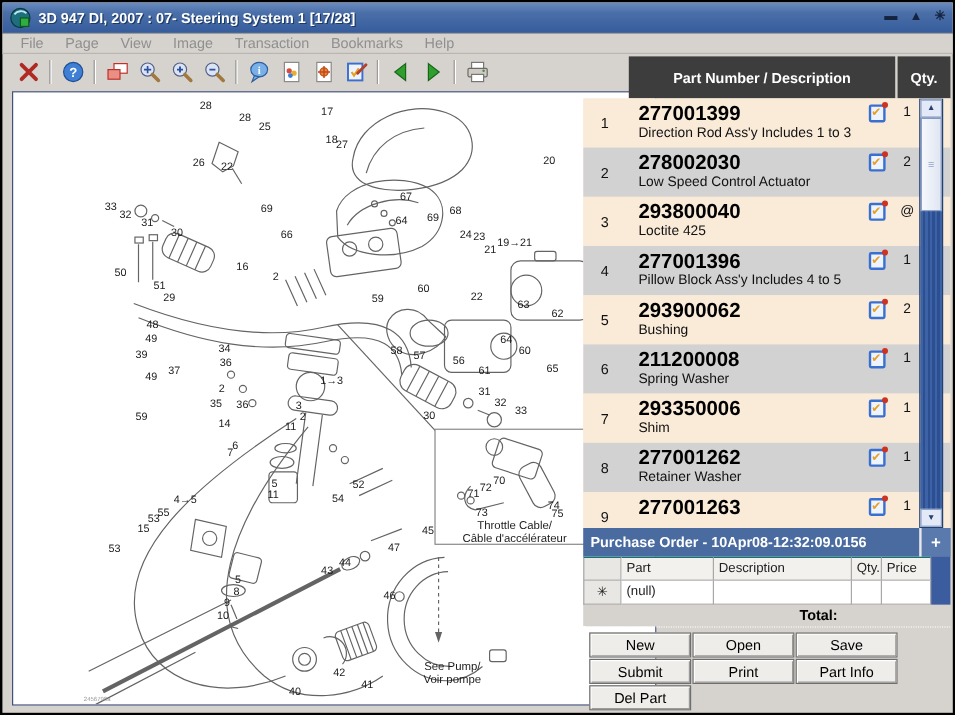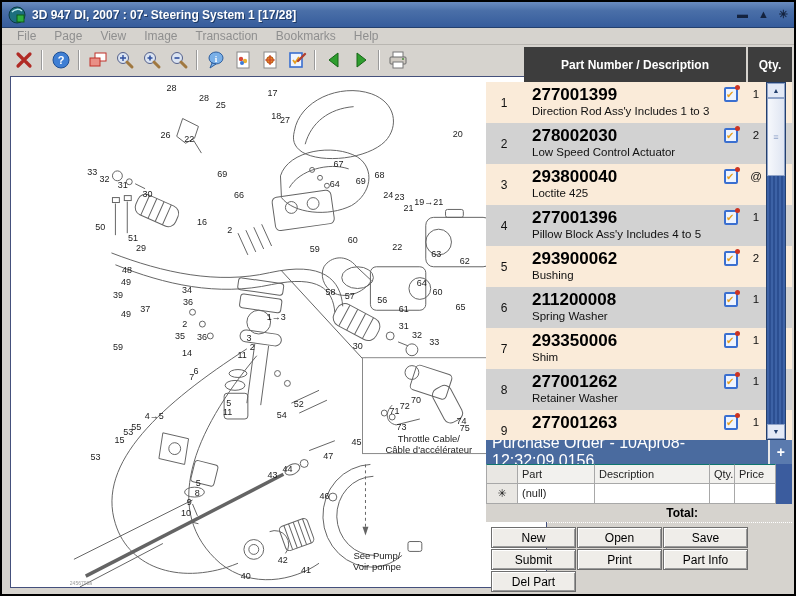--- a/index.html
+++ b/index.html
@@ -88,21 +88,21 @@
     font-size:7px; color:#24406e; line-height:7px;
   }
   .sb-arrow.down { margin-top:auto; }
   .sb-thumb {
     height:78px; background:linear-gradient(90deg,#f6f8fc,#dfe5f2);
     border:1px solid #8fa3c8; display:flex; align-items:center; justify-content:center;
     color:#8fa3c8; font-size:9px;
   }
   
   #po-bar { height:24px; background:#4a6b9f; display:flex; align-items:center; color:#fff; }
-  #po-title { font-size:16px; padding-left:6px; }
+  #po-title { font-size:12px; padding-left:6px;font-weight:bold; }
   #po-add {
     margin-left:auto; width:26px; height:100%; background:#5a7aae;
     border-left:2px solid #e8e8e8; display:flex; align-items:center; justify-content:center;
     font-size:14px; font-weight:bold; color:#fff;
   }
   #po-table { display:flex; }
   #po-grid { width:290px; display:grid; grid-template-columns:32px 77px 115px 25px 41px; }
   .pocell {
     height:20px; background:#fff; border:1px solid #a8a8a8; border-top:none; border-left:none;
     font-size:11px; color:#222; padding:3px 0 0 4px; overflow:hidden;

